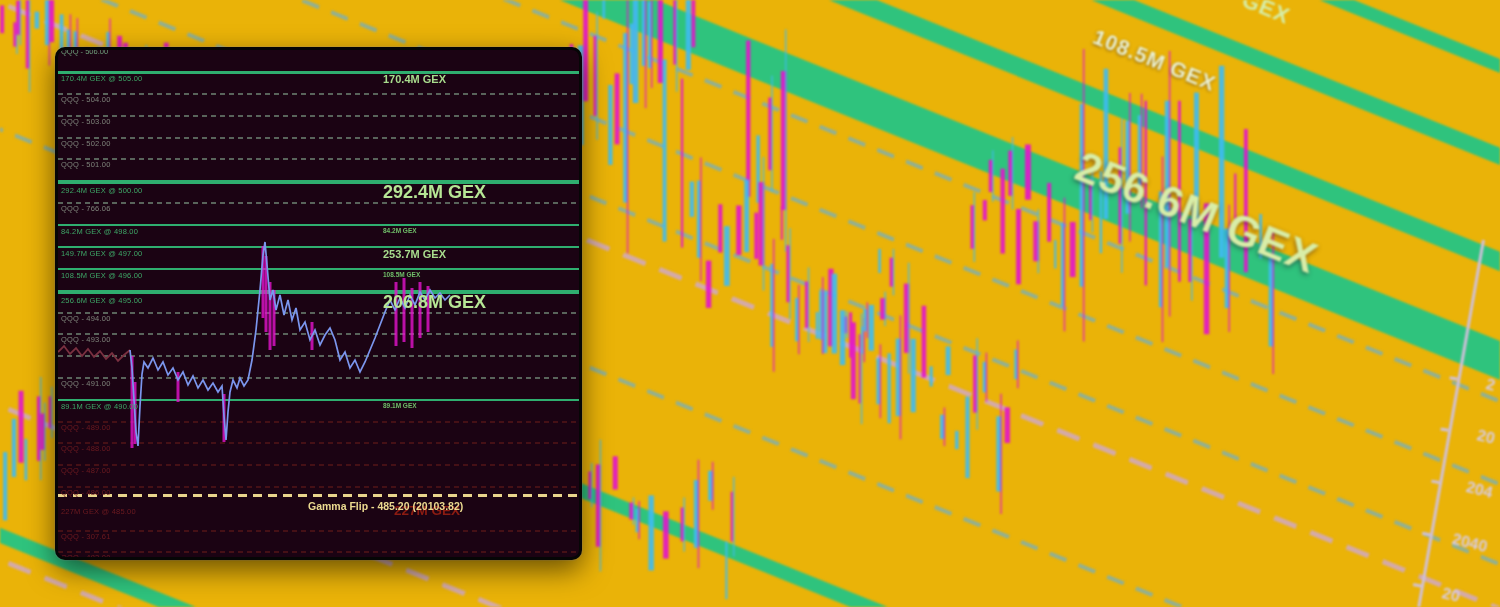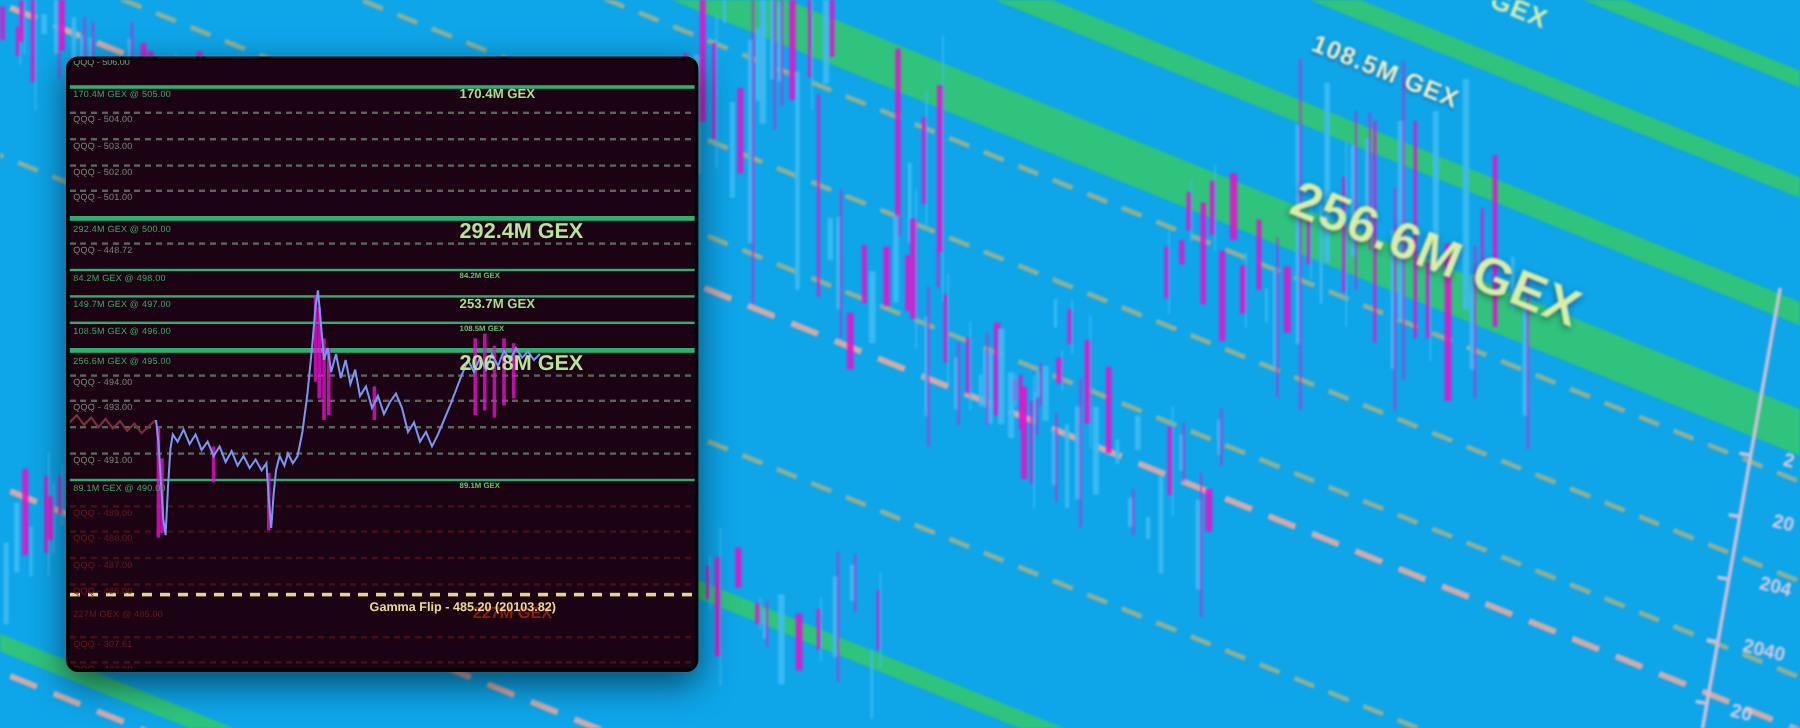--- a/index.html
+++ b/index.html
@@ -1,16 +1,16 @@
 <!DOCTYPE html>
 <html><head>
 <meta charset="utf-8">
 <style>
   html,body{margin:0;padding:0}
-  #screen{position:relative;width:1500px;height:607px;overflow:hidden;background:#0ea5e9;
+  #screen{position:relative;width:1500px;height:607px;overflow:hidden;background:#eab308;
           font-family:"Liberation Sans",sans-serif}
   
   .bg{position:absolute;inset:0;overflow:hidden;filter:blur(1px)}
   .band{position:absolute;left:-100px;width:2400px;background:#2fc37d;
         transform:rotate(22deg);transform-origin:0 50%}
   .dsage{position:absolute;left:-100px;width:2400px;height:4px;
          transform:rotate(22deg);transform-origin:0 50%;
          background:repeating-linear-gradient(90deg,#8fb095 0 18px,transparent 18px 31px)}
   .dtan{position:absolute;left:-100px;width:2400px;height:5px;
         transform:rotate(22deg);transform-origin:0 50%;
@@ -319,21 +319,21 @@
       <div class="ql" style="top:87px"></div>
       <div class="qll" style="top:89px">QQQ - 502.00</div>
       <div class="ql" style="top:108px"></div>
       <div class="qll" style="top:110px">QQQ - 501.00</div>
 
       <div class="gl" style="top:130px;height:4px"></div>
       <div class="gll" style="top:136px">292.4M GEX @ 500.00</div>
       <div class="grl xl" style="top:132px">292.4M GEX</div>
 
       <div class="ql" style="top:152px"></div>
-      <div class="qll" style="top:154px">QQQ - 448.72</div>
+      <div class="qll" style="top:154px">QQQ - 766.06</div>
 
       <div class="gl" style="top:174px;height:2px"></div>
       <div class="gll" style="top:177px">84.2M GEX @ 498.00</div>
       <div class="grl sm" style="top:177px">84.2M GEX</div>
 
       <div class="gl" style="top:196px;height:2px"></div>
       <div class="gll" style="top:199px">149.7M GEX @ 497.00</div>
       <div class="grl lg" style="top:198px">253.7M GEX</div>
 
       <div class="gl" style="top:218px;height:2px"></div>

